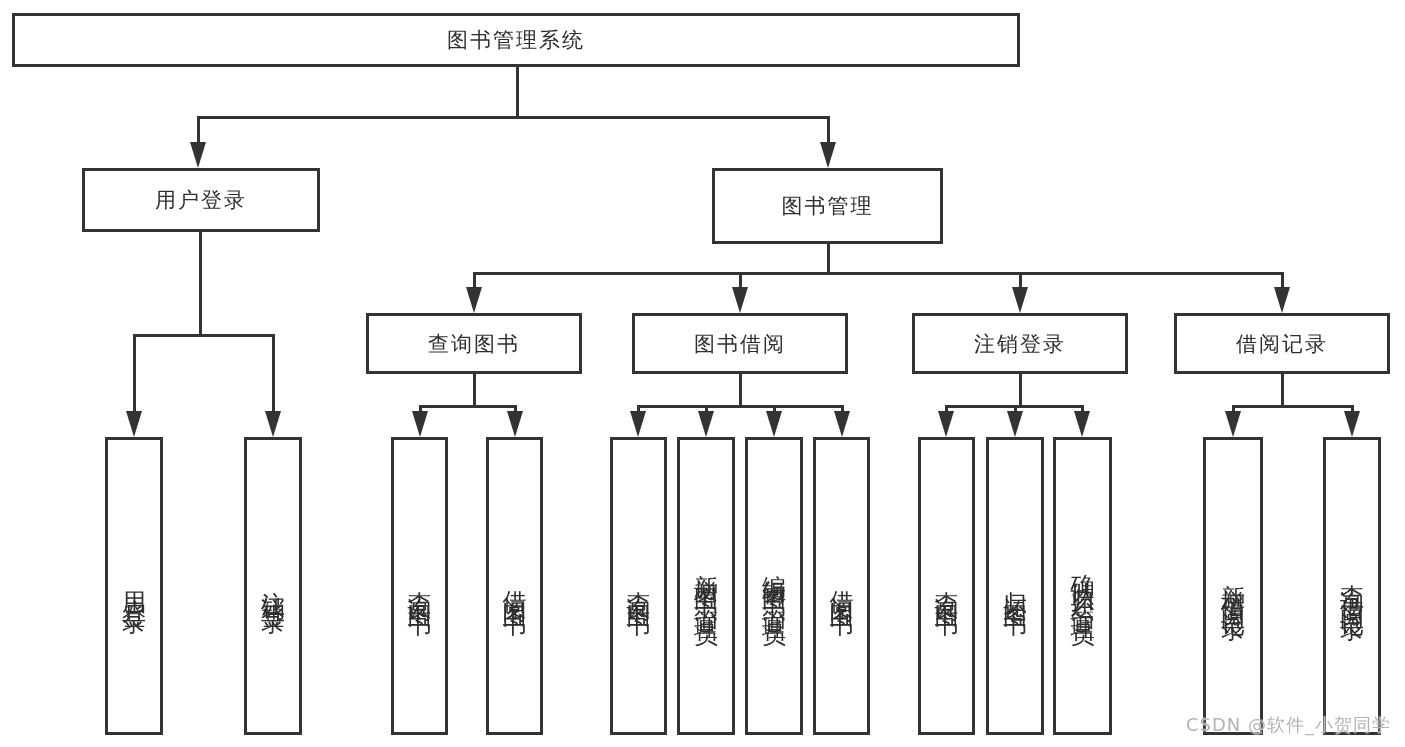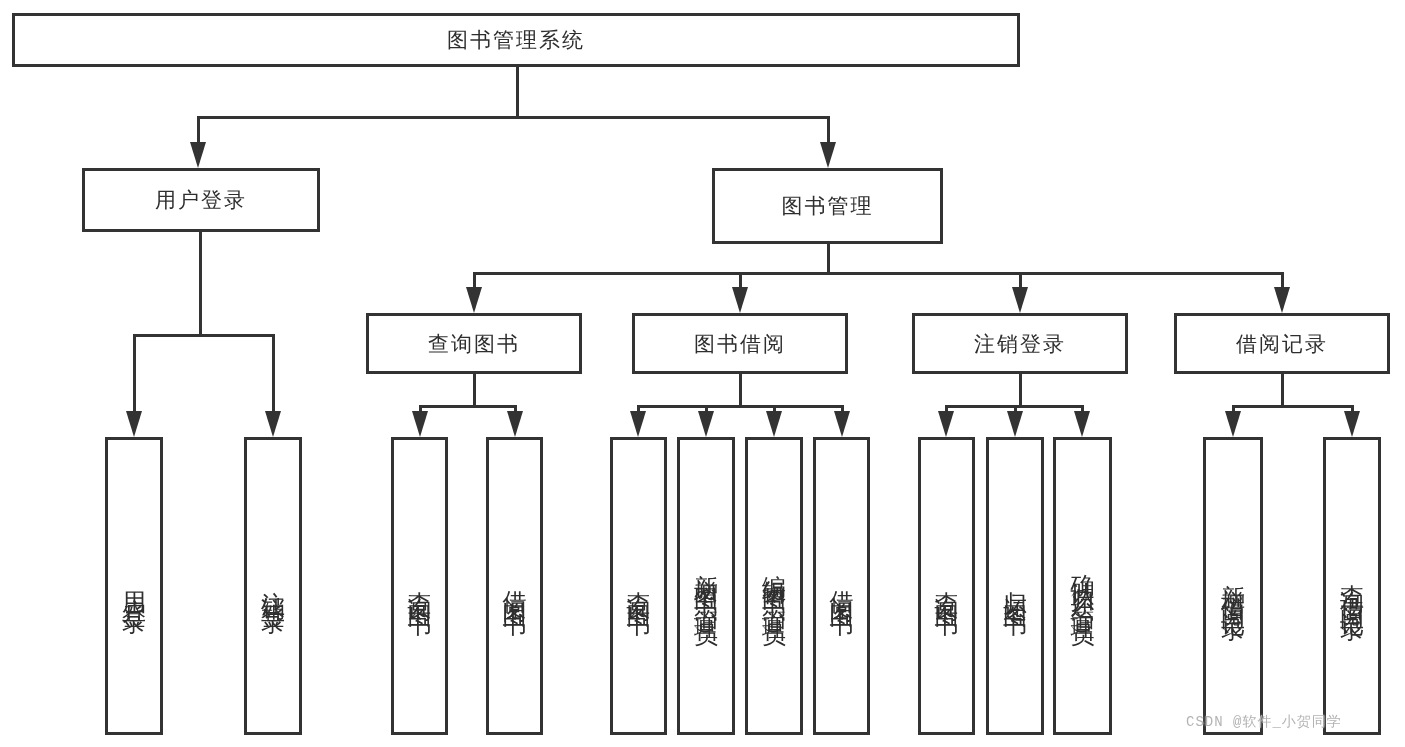--- a/index.html
+++ b/index.html
@@ -45,27 +45,26 @@
   .h{position:absolute;height:3px;background:var(--line);}
   .arr{
     position:absolute;width:0;height:0;
     border-left:8px solid transparent;
     border-right:8px solid transparent;
     border-top:26px solid var(--line);
   }
   .wm{
     position:absolute;
     left:1186px;top:713px;
-    font-size:14px;
+    font-size:18px;
     letter-spacing:1px;
     color:var(--wm);
     white-space:nowrap;
     z-index:5;
     text-shadow:0 0 2px #ffffff;
-    font-family:Liberation Mono, monospace;
   }
 </style>
 </head>
 <body>
 
 <div class="stage">
 
   <div class="v" style="left:516px;top:67px;height:52px"></div>
   <div class="h" style="left:197px;top:116px;width:633px"></div>
   <div class="v" style="left:197px;top:116px;height:32px"></div>

